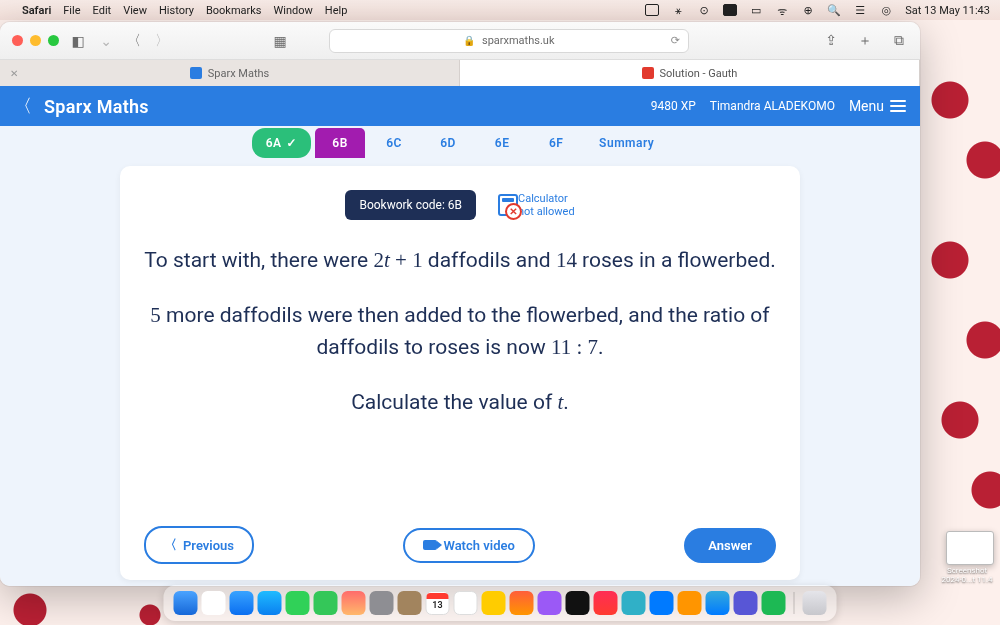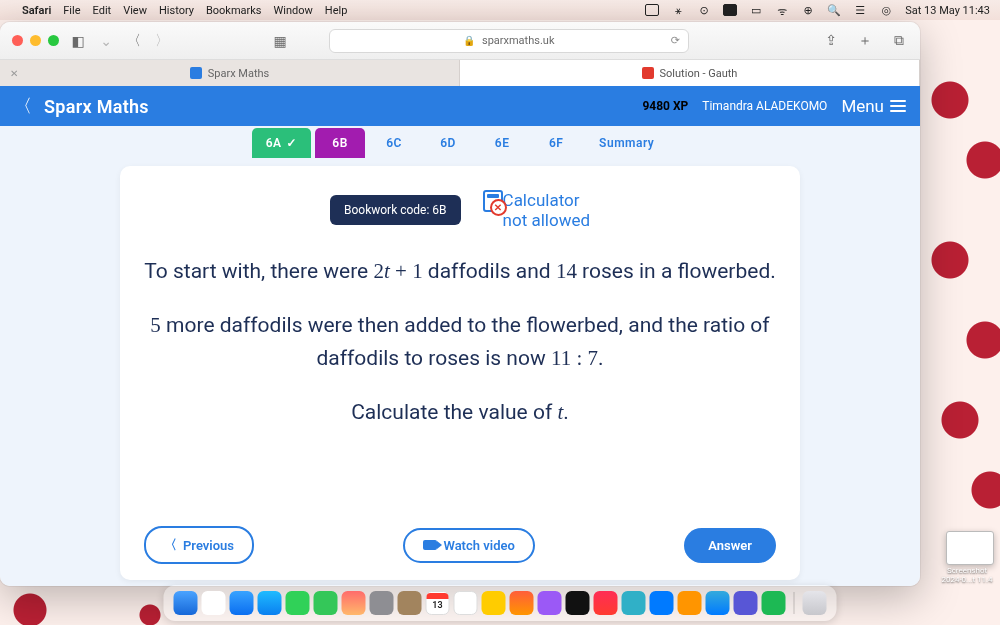--- a/index.html
+++ b/index.html
@@ -42,39 +42,39 @@
   .browser-tabs .btab.active { background:#fff; color:#555; }
   .browser-tabs .btab .close { position:absolute; left:10px; color:#999; font-size:10px;}
   .favicon { width:12px; height:12px; border-radius:2px; display:inline-block; }
   .favicon.blue { background:#2a7de1; }
   .favicon.red { background:#e23a2e; }
   
   .sparx-header { height:40px; background:#2a7de1; display:flex; align-items:center; color:#fff; padding:0 14px; gap:12px;}
   .back-chev { font-size:18px; cursor:pointer; }
   .brand { font-size:18px; font-weight:600; letter-spacing:.3px;}
   .hdr-right { margin-left:auto; display:flex; align-items:center; gap:14px; font-size:12px;}
-  .hdr-right .xp { color:#000000;font-weight:bold; }
+  .hdr-right .xp { color:#ffffff; }
   .hdr-right .user { color:#fff; }
-  .menu-btn { display:flex; align-items:center; gap:6px; font-size:17px; cursor:pointer;}
+  .menu-btn { display:flex; align-items:center; gap:6px; font-size:14px; cursor:pointer;}
   .hamburger { width:16px; height:12px; display:inline-flex; flex-direction:column; justify-content:space-between;}
   .hamburger span{height:2px;background:#fff;border-radius:1px;}
   
   .content-bg { background:#eef4fc; height:calc(100% - 40px - 26px - 38px); padding:0 0 0 0; overflow:hidden;}
   .task-tabs { height:32px; display:flex; align-items:stretch; justify-content:center; gap:0; background:#eef4fc; padding-top:2px;}
   .task-tabs .ttab { min-width:50px; padding:0 14px; margin:0 2px; border-radius:5px 5px 0 0; display:flex; align-items:center; justify-content:center; font-size:12px; font-weight:600; letter-spacing:.5px; cursor:pointer;}
-  .ttab.done { background:#2bbf7a; color:#fff; display:flex; gap:5px;}
+  .ttab.done { background:#2bbf7a; color:#fff; display:flex; gap:5px;border-radius:13px;}
   .ttab.current { background:#a21caf; color:#fff;}
   .ttab.other { background:transparent; color:#2a7de1;}
   .ttab.summary { color:#2a7de1; font-weight:600;}
   .ttab .check { font-size:12px; }
   
   .card { margin:8px 120px 0 120px; background:#fff; border-radius:10px; box-shadow:0 2px 6px rgba(0,0,0,.06); padding:18px 24px 16px 24px; height:414px; display:flex; flex-direction:column;}
   .card-top { display:flex; align-items:center; justify-content:center; gap:22px; margin-bottom:24px; padding-top:6px;}
   .bookwork { background:#1e2f56; color:#fff; font-size:12px; padding:8px 14px; border-radius:6px;}
-  .calc { display:flex; align-items:flex-start; gap:0; font-size:17px; color:#2a7de1; line-height:1.2;}
+  .calc { display:flex; align-items:center; gap:0; font-size:11px; color:#2a7de1; line-height:1.2;}
   .calc-icon { width:20px; height:22px; border:2px solid #2a7de1; border-radius:3px; position:relative;}
   .calc-icon::before { content:""; position:absolute; top:2px; left:2px; right:2px; height:4px; background:#2a7de1; border-radius:1px;}
   .calc-icon::after { content:"✕"; position:absolute; right:-6px; bottom:-6px; width:13px; height:13px; border-radius:50%; background:#fff; color:#e23a2e; font-size:10px; font-weight:700; display:flex; align-items:center; justify-content:center; border:2px solid #e23a2e;}
   .question { text-align:center; color:#1e2f56; font-size:21px; line-height:1.55; font-family: Georgia, "Times New Roman", serif; }
   .question p { margin-bottom:22px; }
   .mathit { font-style:italic; font-family: Georgia, "Times New Roman", serif;}
   .mathnum { font-family: Georgia, "Times New Roman", serif; }
   .card-bottom { margin-top:auto; display:flex; align-items:center; justify-content:space-between;}
   .btn { font-size:13px; font-weight:600; padding:8px 18px; border-radius:18px; cursor:pointer; display:inline-flex; align-items:center; gap:6px; border:2px solid transparent;}
   .btn-prev { color:#2a7de1; border-color:#2a7de1; background:#fff;}

